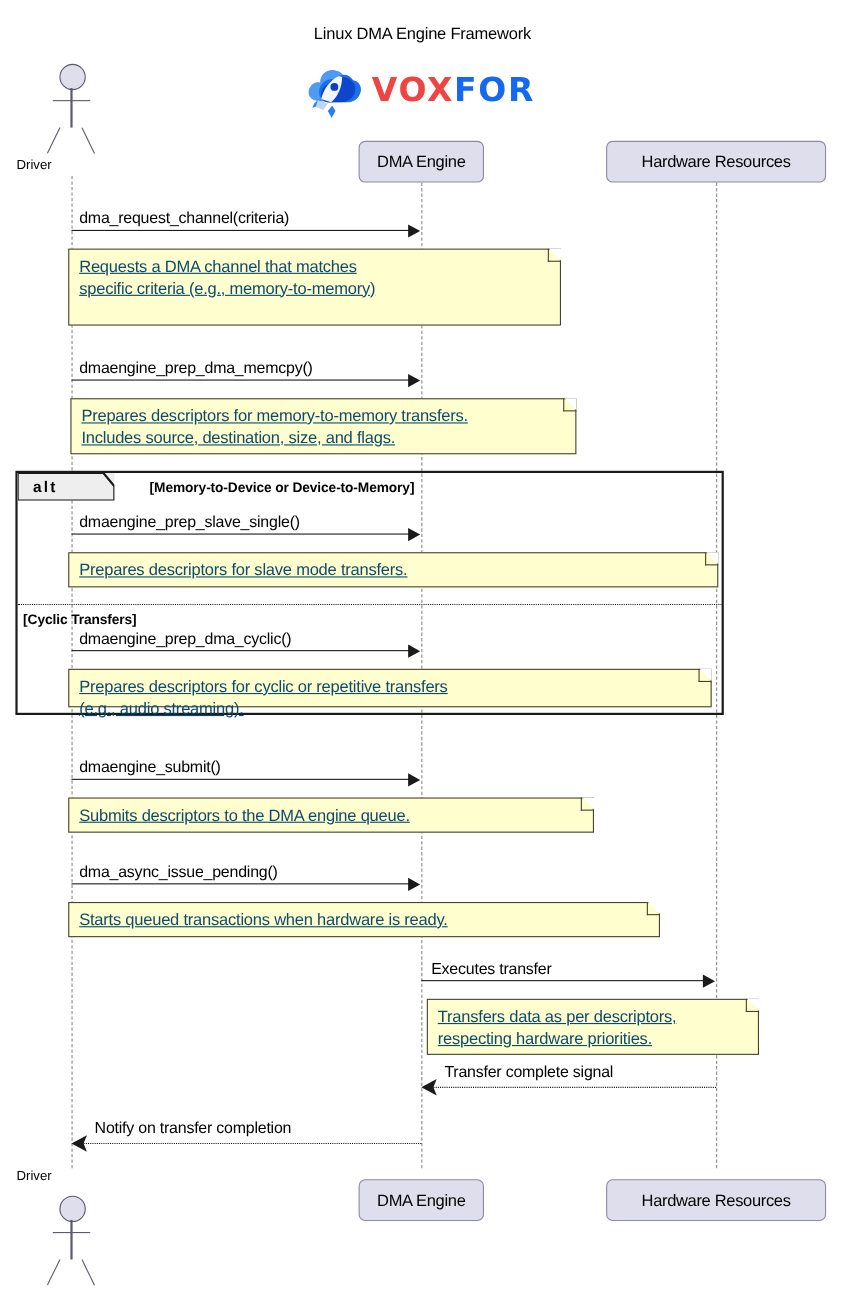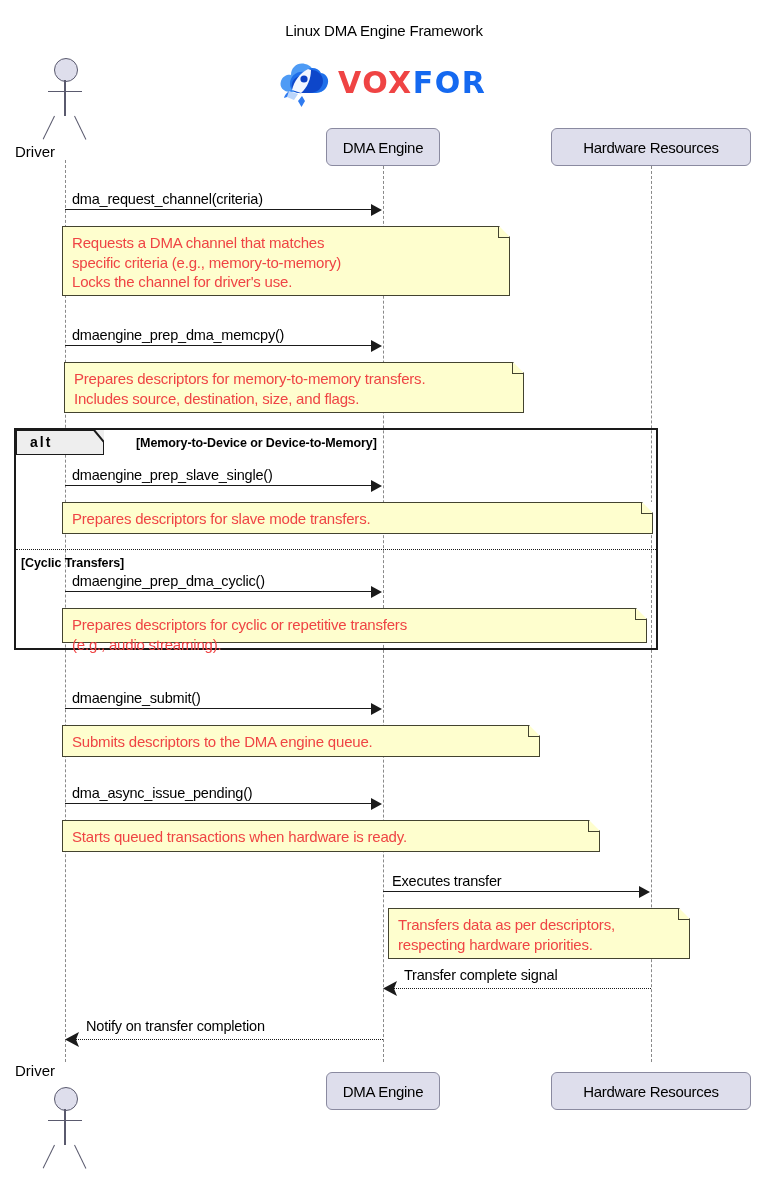--- a/index.html
+++ b/index.html
@@ -38,21 +38,21 @@
   }
   .actor-line{background:#5a5a6e;}
 
   
   .participant{
     background:#DEDEEC;border:1.3px solid #8a8aa0;border-radius:6px;
     display:flex;align-items:center;justify-content:center;
     font-size:15px;color:#000;box-sizing:border-box;
     letter-spacing:-0.3px;
   }
-  .actor-label{font-size:15px;color:#000;text-align:center;white-space:nowrap;}
+  .actor-label{font-size:12px;color:#000;text-align:center;white-space:nowrap;}
 
   
   .lifeline{
     width:0;border-left:1.4px dashed #8a8a8a;
   }
 
   
   .msg-line{height:0;border-top:1.6px solid #1a1a1a;}
   .msg-line.dotted{border-top:1.8px dotted #1a1a1a;}
   .msg-label{
@@ -61,22 +61,22 @@
   .arrow-head{width:0;height:0;}
   .arrow-right{
     border-top:6px solid transparent;border-bottom:6px solid transparent;
     border-left:11px solid #1a1a1a;
   }
   .arrow-left-open svg{display:block;}
 
   
   .note{
     background:#FEFECE;border:1.2px solid #43432f;box-sizing:border-box;
-    font-size:15px;line-height:19.5px;color:#ef4444;
-    padding:6px 9px 6px 9px;letter-spacing:-0.2px;
+    font-size:15px;line-height:19.5px;color:#0c4a6e;
+    padding:6px 9px 6px 9px;letter-spacing:-0.2px;text-decoration:underline;
   }
   .note .fold{
     position:absolute;right:-1px;top:-1px;width:11px;height:11px;
     background:#ffffff;border-left:1.2px solid #43432f;border-bottom:1.2px solid #43432f;
   }
   .note .foldtri{
     position:absolute;right:-1px;top:-1px;width:0;height:0;
     border-left:11px solid transparent;border-top:11px solid #ffffff;
   }
 
@@ -146,21 +146,20 @@
 
   <div class="abs msg-label" style="left:72px;top:191px;">dma_request_channel(criteria)</div>
   <div class="abs msg-line" style="left:65px;top:209px;width:307px;"></div>
   <div class="abs arrow-head arrow-right" style="left:371px;top:204px;"></div>
 
   <div class="abs note" style="left:62px;top:226px;width:448px;height:70px;">
     <div class="foldtri"></div>
     <div class="fold" style="background:transparent;border-left:1.2px solid #43432f;border-bottom:1.2px solid #43432f;width:11px;height:11px;right:-1px;top:-1px;"></div>
     <div>Requests a DMA channel that matches</div>
     <div>specific criteria (e.g., memory-to-memory)</div>
-    <div>Locks the channel for driver's use.</div>
   </div>
 
   <div class="abs msg-label" style="left:72px;top:327px;">dmaengine_prep_dma_memcpy()</div>
   <div class="abs msg-line" style="left:65px;top:345px;width:307px;"></div>
   <div class="abs arrow-head arrow-right" style="left:371px;top:340px;"></div>
 
   <div class="abs note" style="left:64px;top:362px;width:460px;height:51px;">
     <div class="foldtri"></div>
     <div class="fold" style="background:transparent;"></div>
     <div>Prepares descriptors for memory-to-memory transfers.</div>

